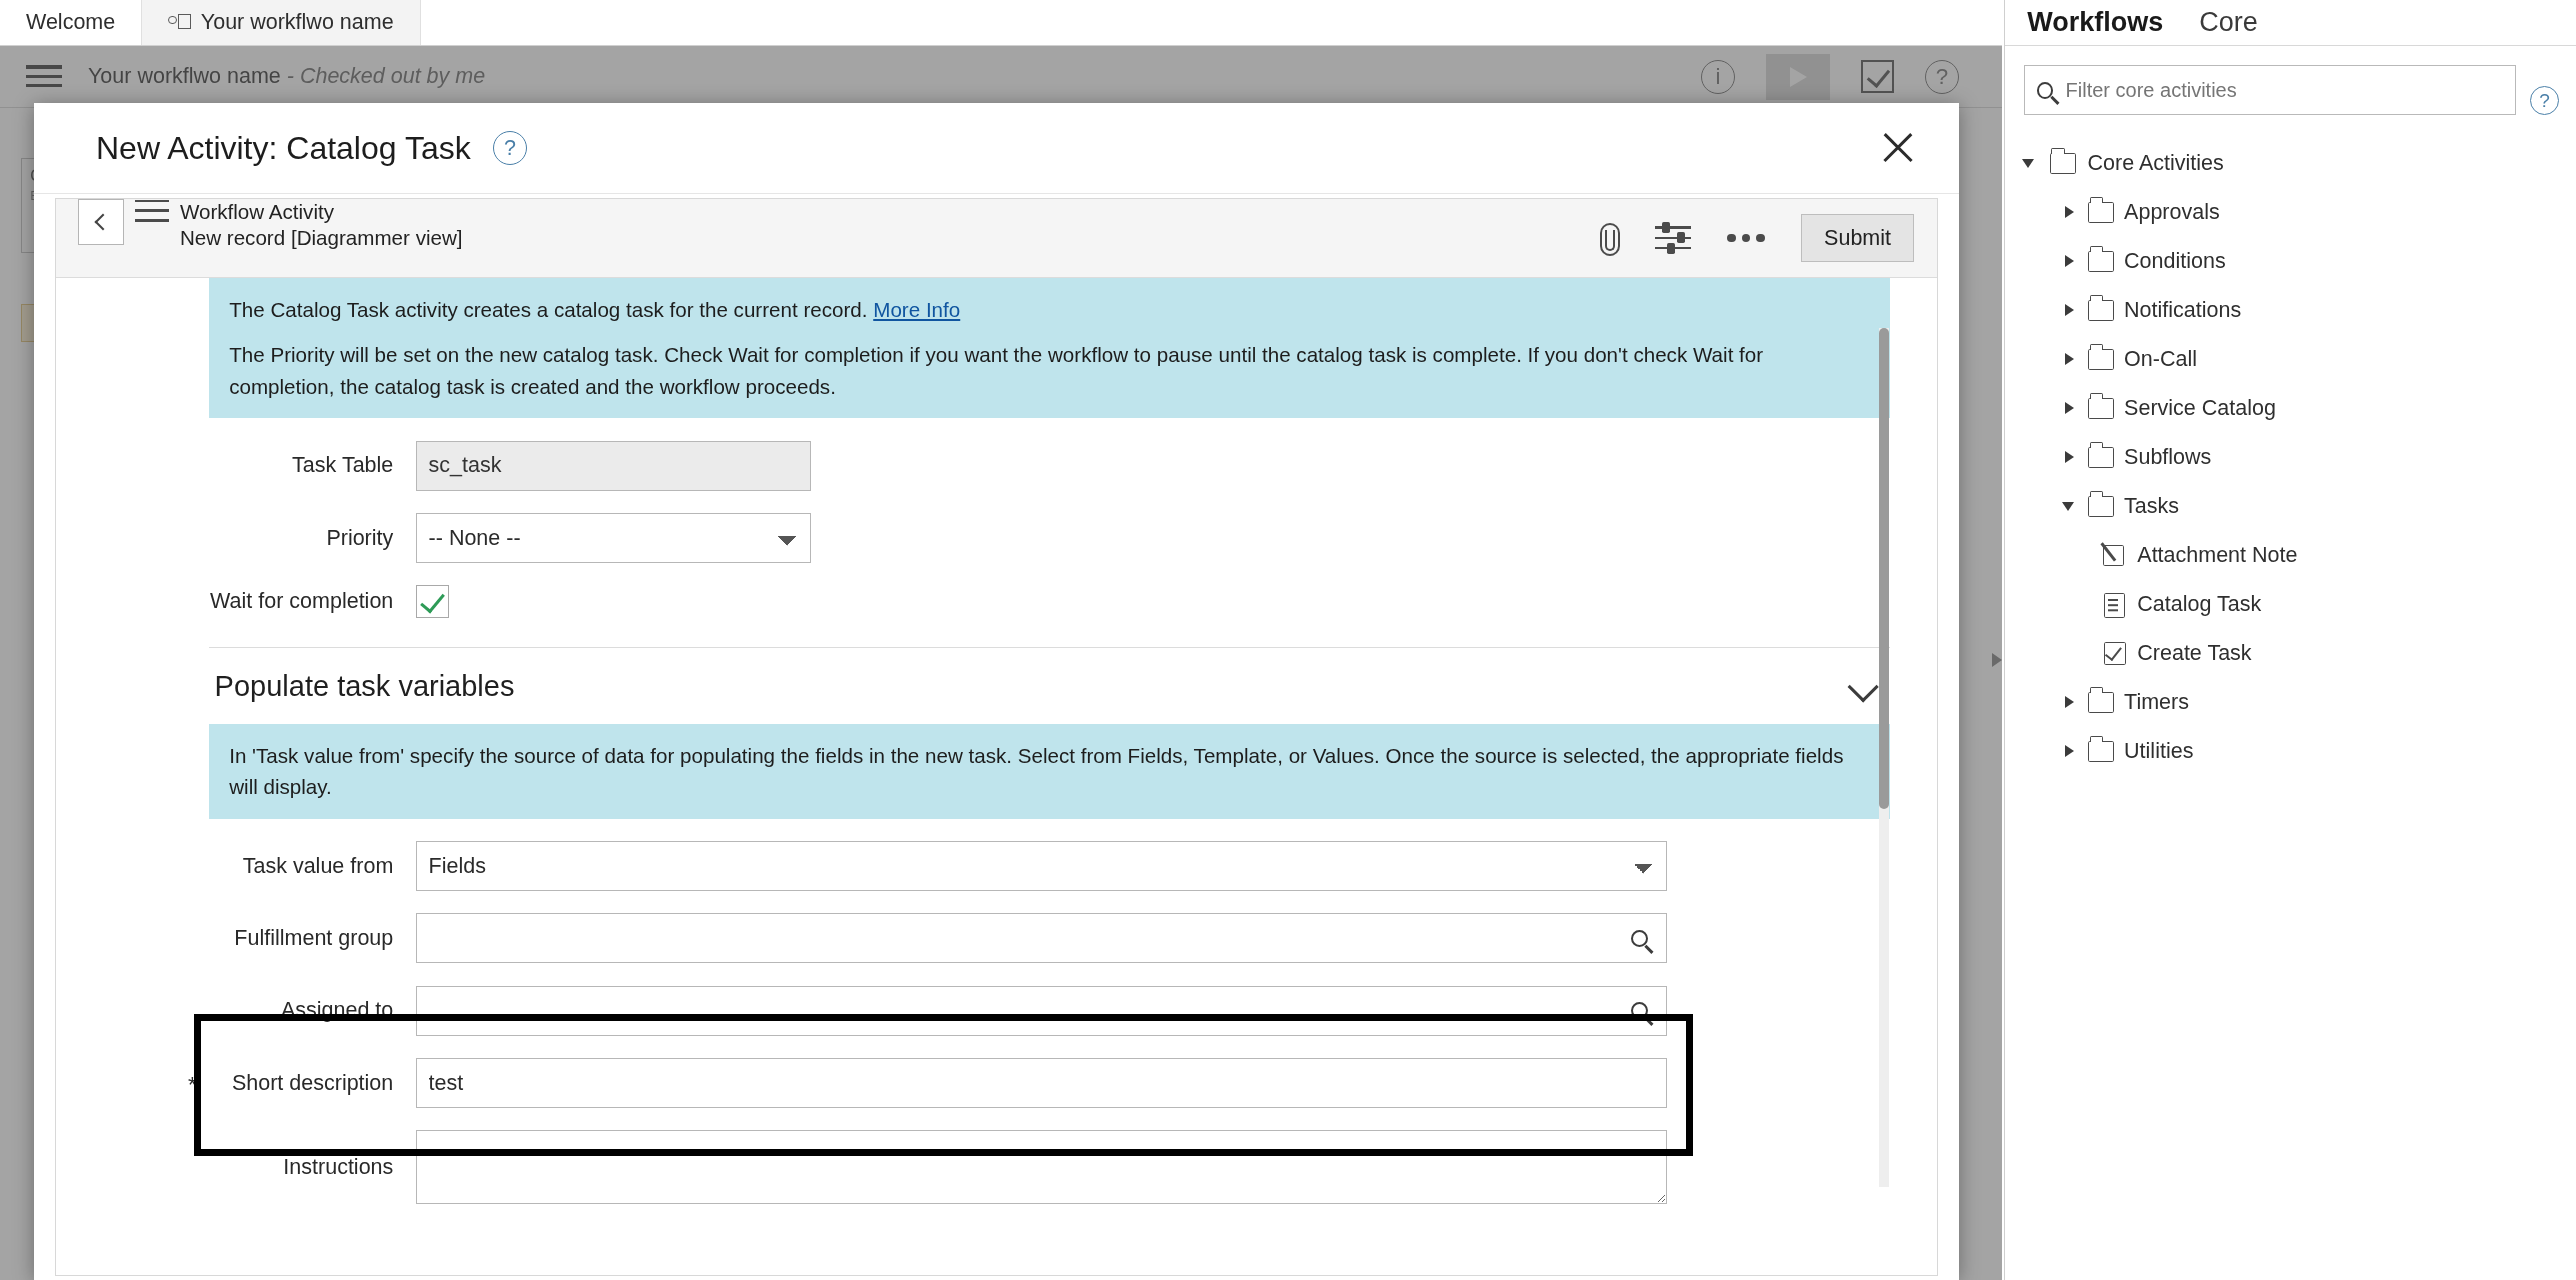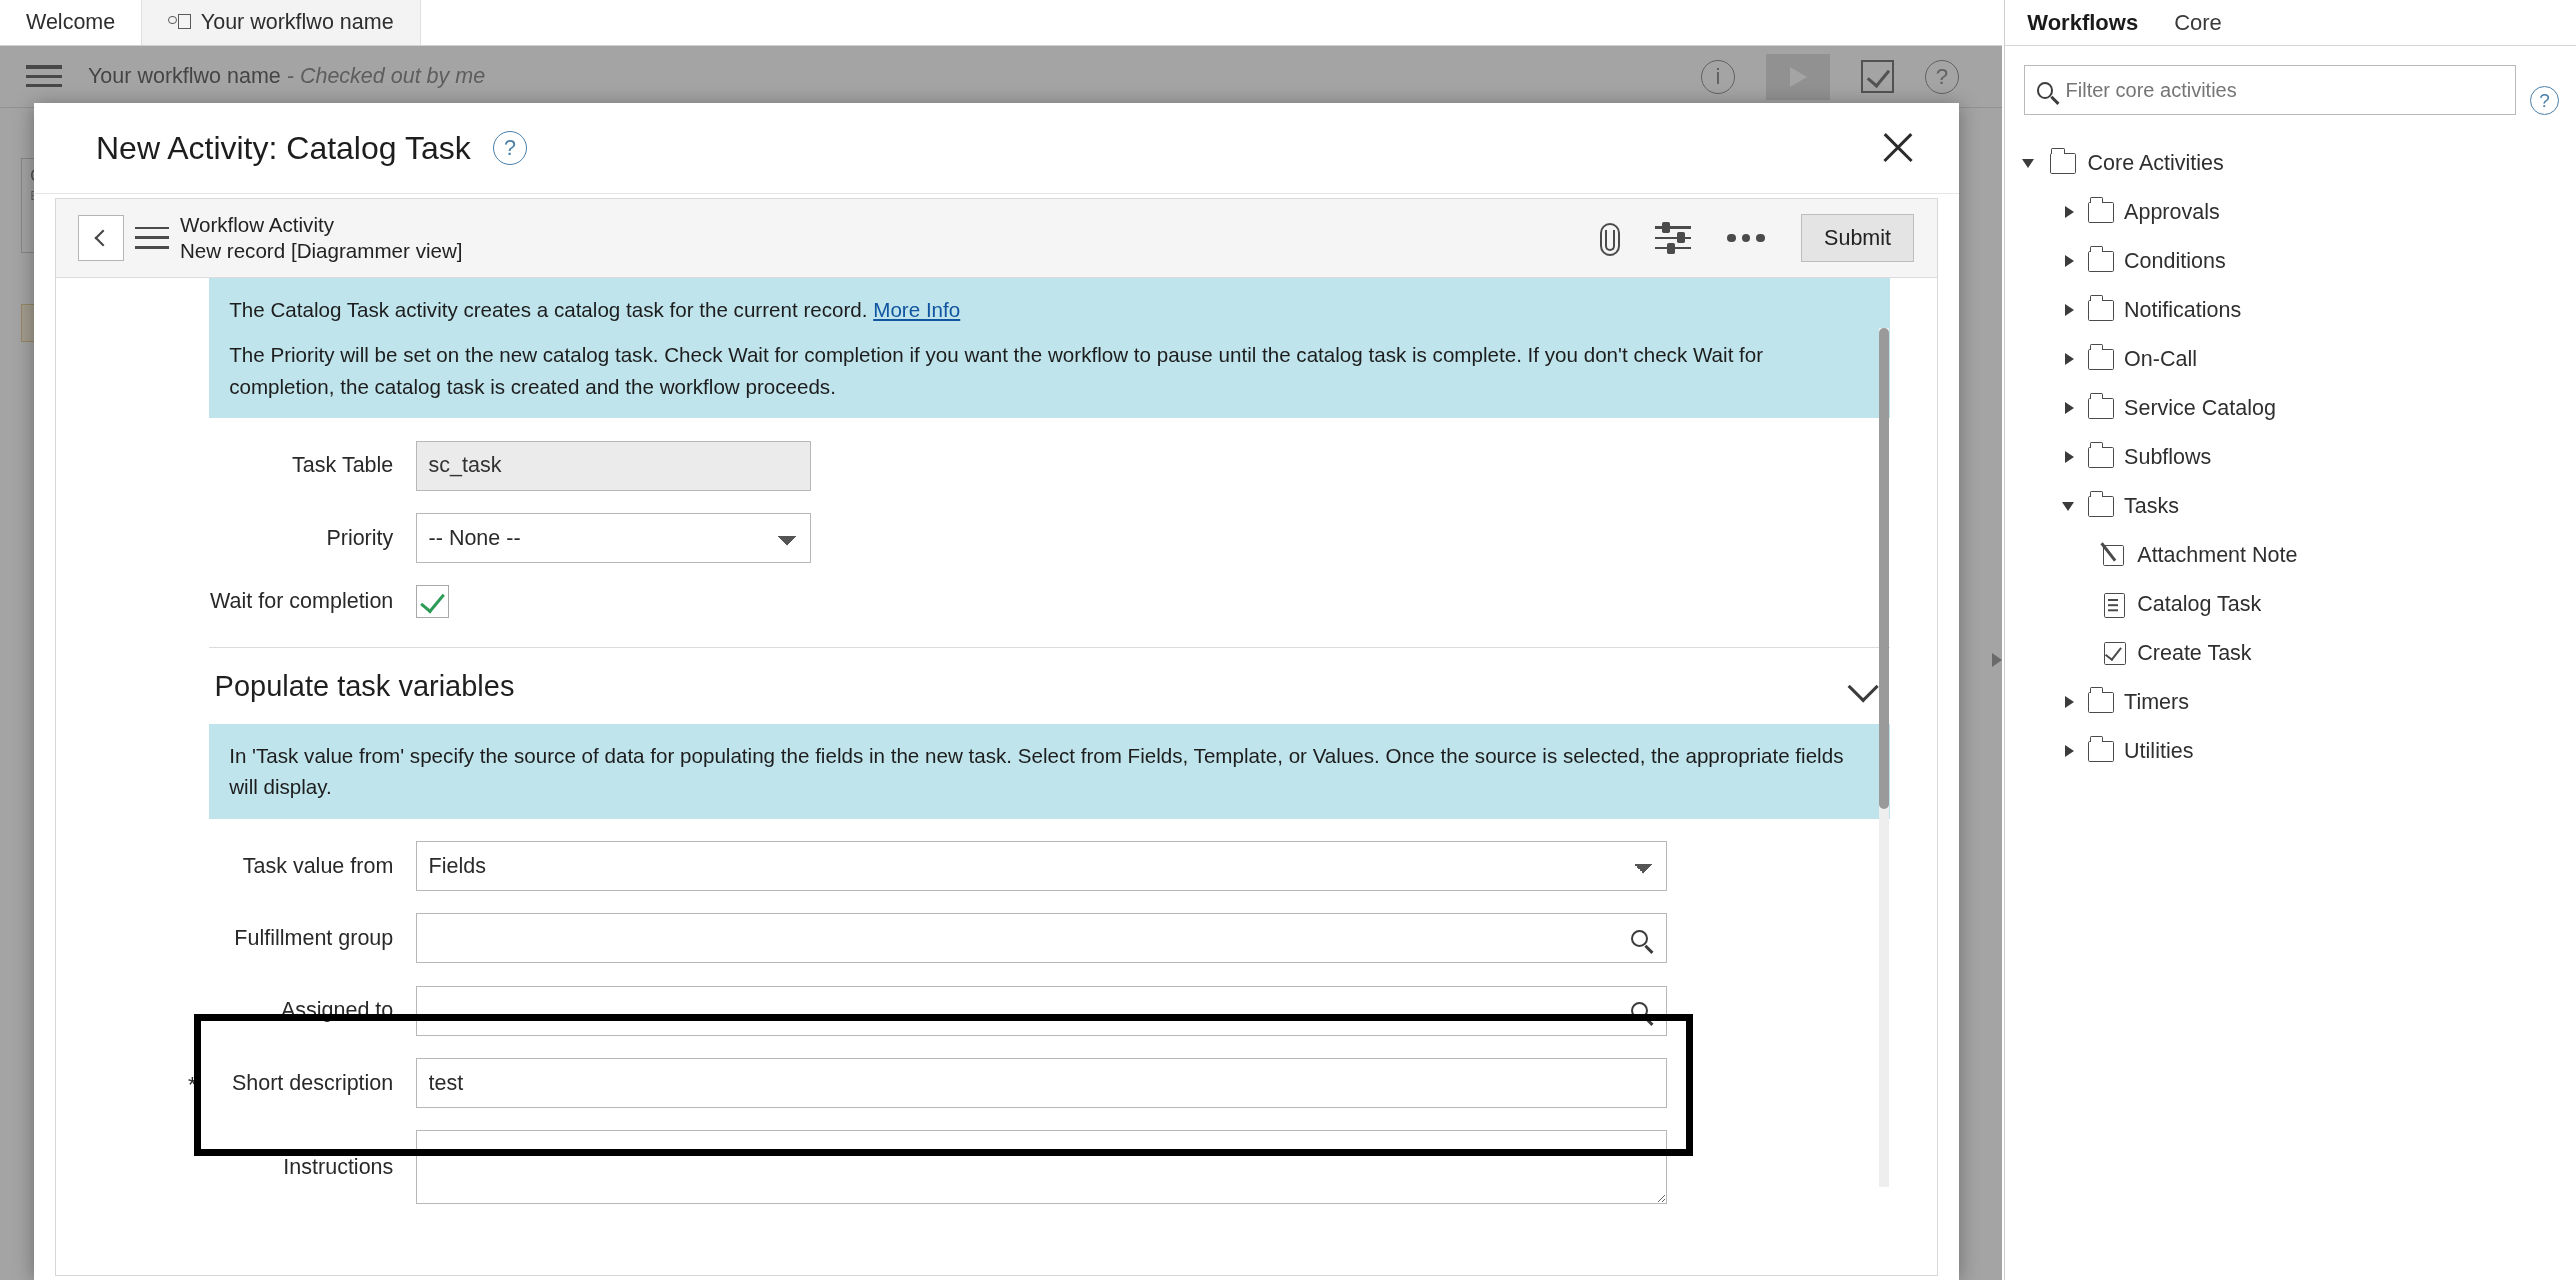--- a/index.html
+++ b/index.html
@@ -36,21 +36,21 @@
 
   
   .rightpanel {
     position: absolute; left: 2004px; top: 0; width: 572px; height: 1280px;
     background: #ffffff; border-left: 0.9px solid #cfcfcf;
   }
   .rp-tabs {
     display: flex; align-items: center; height: 46px;
     border-bottom: 0.9px solid #d8d8d8; padding-left: 22.3px; gap: 36px;
   }
-  .rp-tab { font-size: 22px; color: #3a3a3a; cursor: pointer; }
+  .rp-tab { font-size: 27px; color: #3a3a3a; cursor: pointer; }
   .rp-tab.active { font-weight: bold; color: #1a1a1a; }
   .rp-search-row {
     display: flex; align-items: flex-end; padding: 19px 17px 15.5px 19px; gap: 13.7px;
   }
   .rp-search {
     flex: 1; height: 50px; border: 0.9px solid #b9b9b9; background: #fff;
     display: flex; align-items: center; padding: 0 12px; gap: 10.3px;
   }
   .rp-search input {
     border: none; outline: none; font-size: 20px; color: #8a8a8a;
@@ -196,21 +196,21 @@
   }
   .close-x::before { transform: rotate(45deg); }
   .close-x::after { transform: rotate(-45deg); }
 
   .form-wrap {
     position: absolute; left: 20.6px; top: 95px; width: 1883px; height: 1078px;
     border: 0.9px solid #d8d8d8; background: #fff; overflow: hidden;
   }
   .form-bar {
     height: 79px; background: #f5f5f5; border-bottom: 0.9px solid #dcdcdc;
-    display: flex; align-items: center; padding: 0 22.3px; gap: 11px;
+    display: flex; padding: 0 22.3px; gap: 11px;
   }
   .back-btn {
     width: 46px; height: 46px; border: 0.9px solid #b5b5b5; background: #fff;
     display: flex; align-items: center; justify-content: center; cursor: pointer;
   }
   .back-chev {
     width: 12px; height: 12px; border-left: 2.6px solid #444; border-bottom: 2.6px solid #444;
     transform: rotate(45deg); margin-left: 4.3px;
   }
   .form-ham { width: 34px; height: 24px; position: relative; cursor: pointer; }

